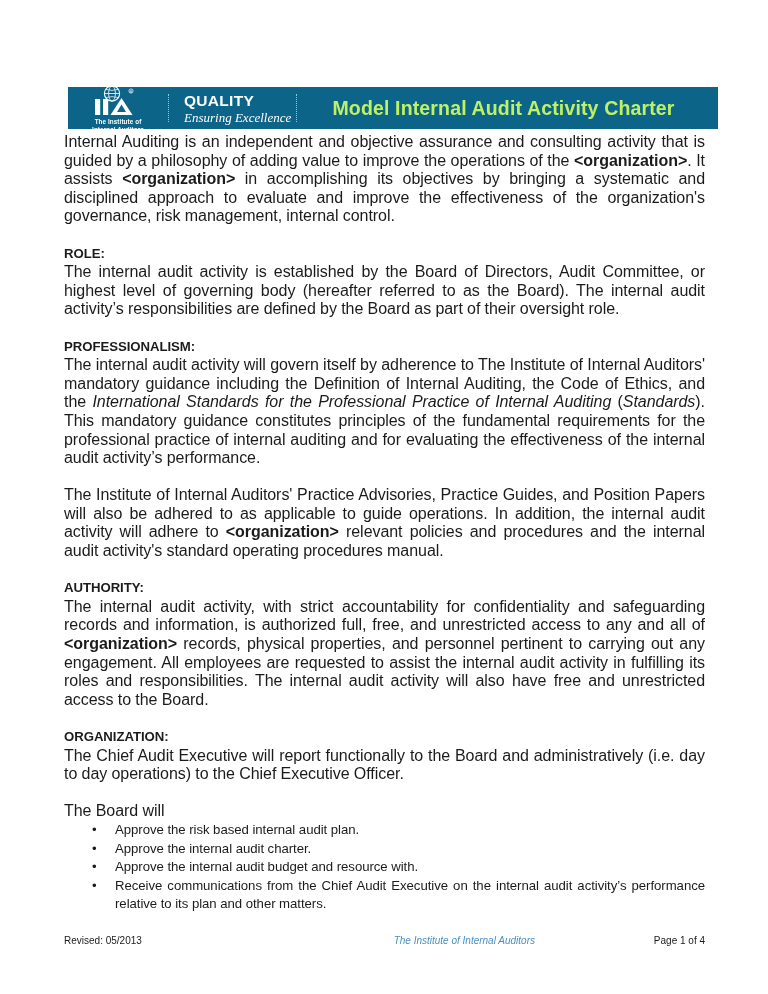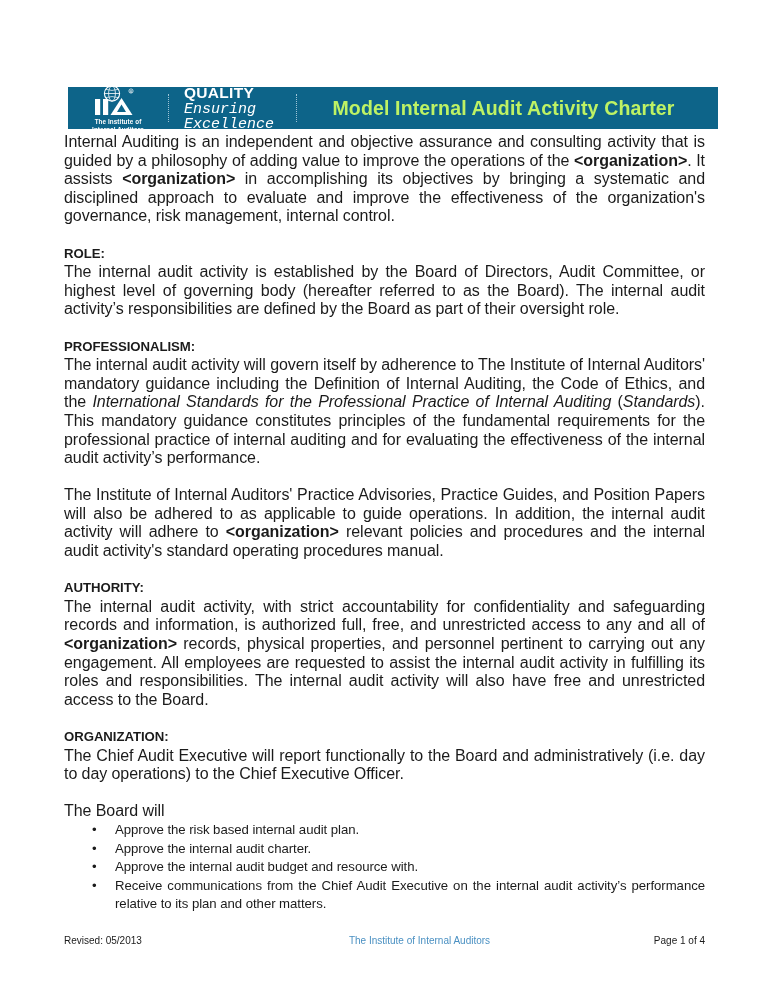--- a/index.html
+++ b/index.html
@@ -76,23 +76,23 @@
   .quality-title {
     color: #ffffff;
     font-weight: bold;
     font-size: 15.5px;
     letter-spacing: 0.3px;
     line-height: 17px;
   }
 
   .quality-sub {
     color: #ffffff;
-    font-family: Liberation Mono, monospace;
+    font-family: Liberation Serif, serif;
     font-style: italic;
-    font-size: 15px;
+    font-size: 13px;
     line-height: 15px;
     margin-top: 1px;
   }
 
   .title-cell {
     flex: 1 1 auto;
     display: flex;
     align-items: center;
     justify-content: center;
     padding-right: 8px;
@@ -172,21 +172,21 @@
     top: 935px;
     width: 641px;
     display: flex;
     align-items: baseline;
     font-size: 10px;
     line-height: 12px;
     color: #1b1b1b;
   }
 
   .footer-left { flex: 0 0 240px; text-align: left; }
-  .footer-center { flex: 1 1 auto; text-align: center; }
+  .footer-center { flex: 1 1 auto; text-align: right; font-style: italic; }
   .footer-center .footer-link {
     color: #4a90c2;
     text-decoration: none;
   }
   .footer-right { flex: 0 0 170px; text-align: right; }
 </style>
 </head>
 <body>
 
 <div class="header-banner">

